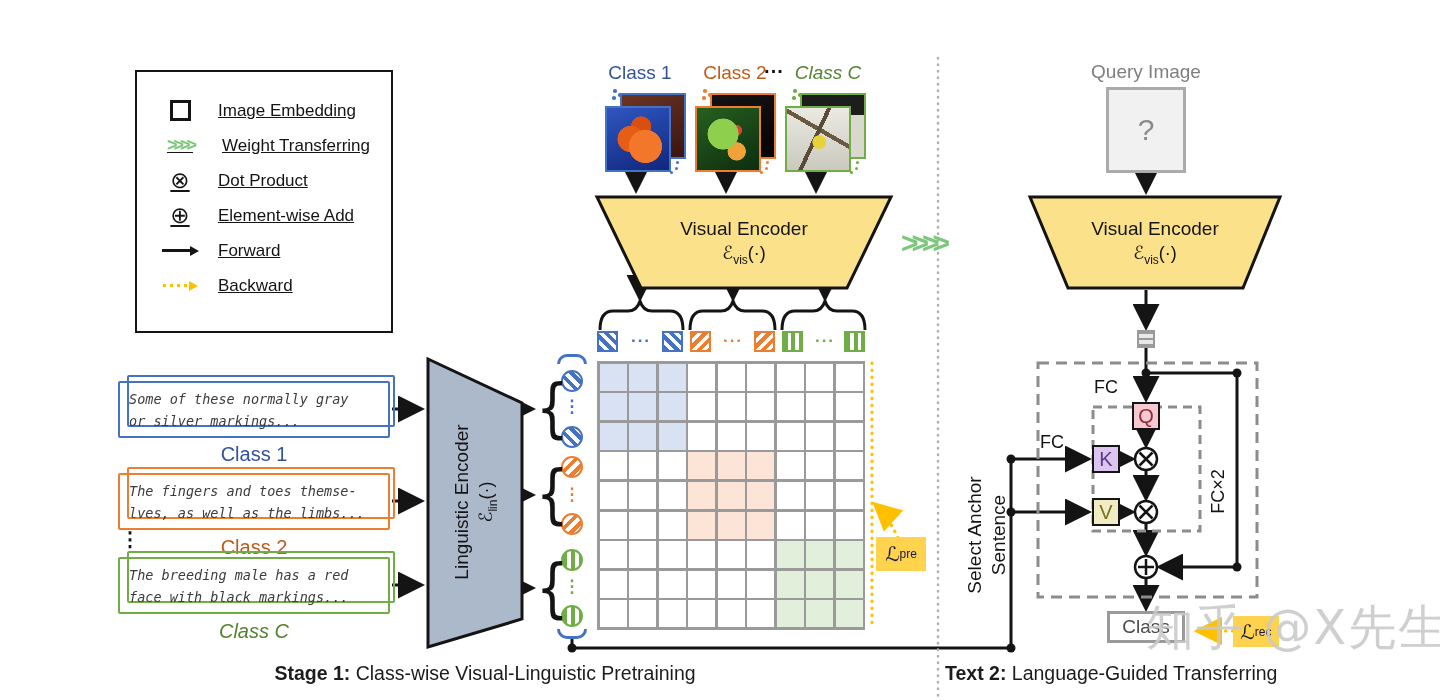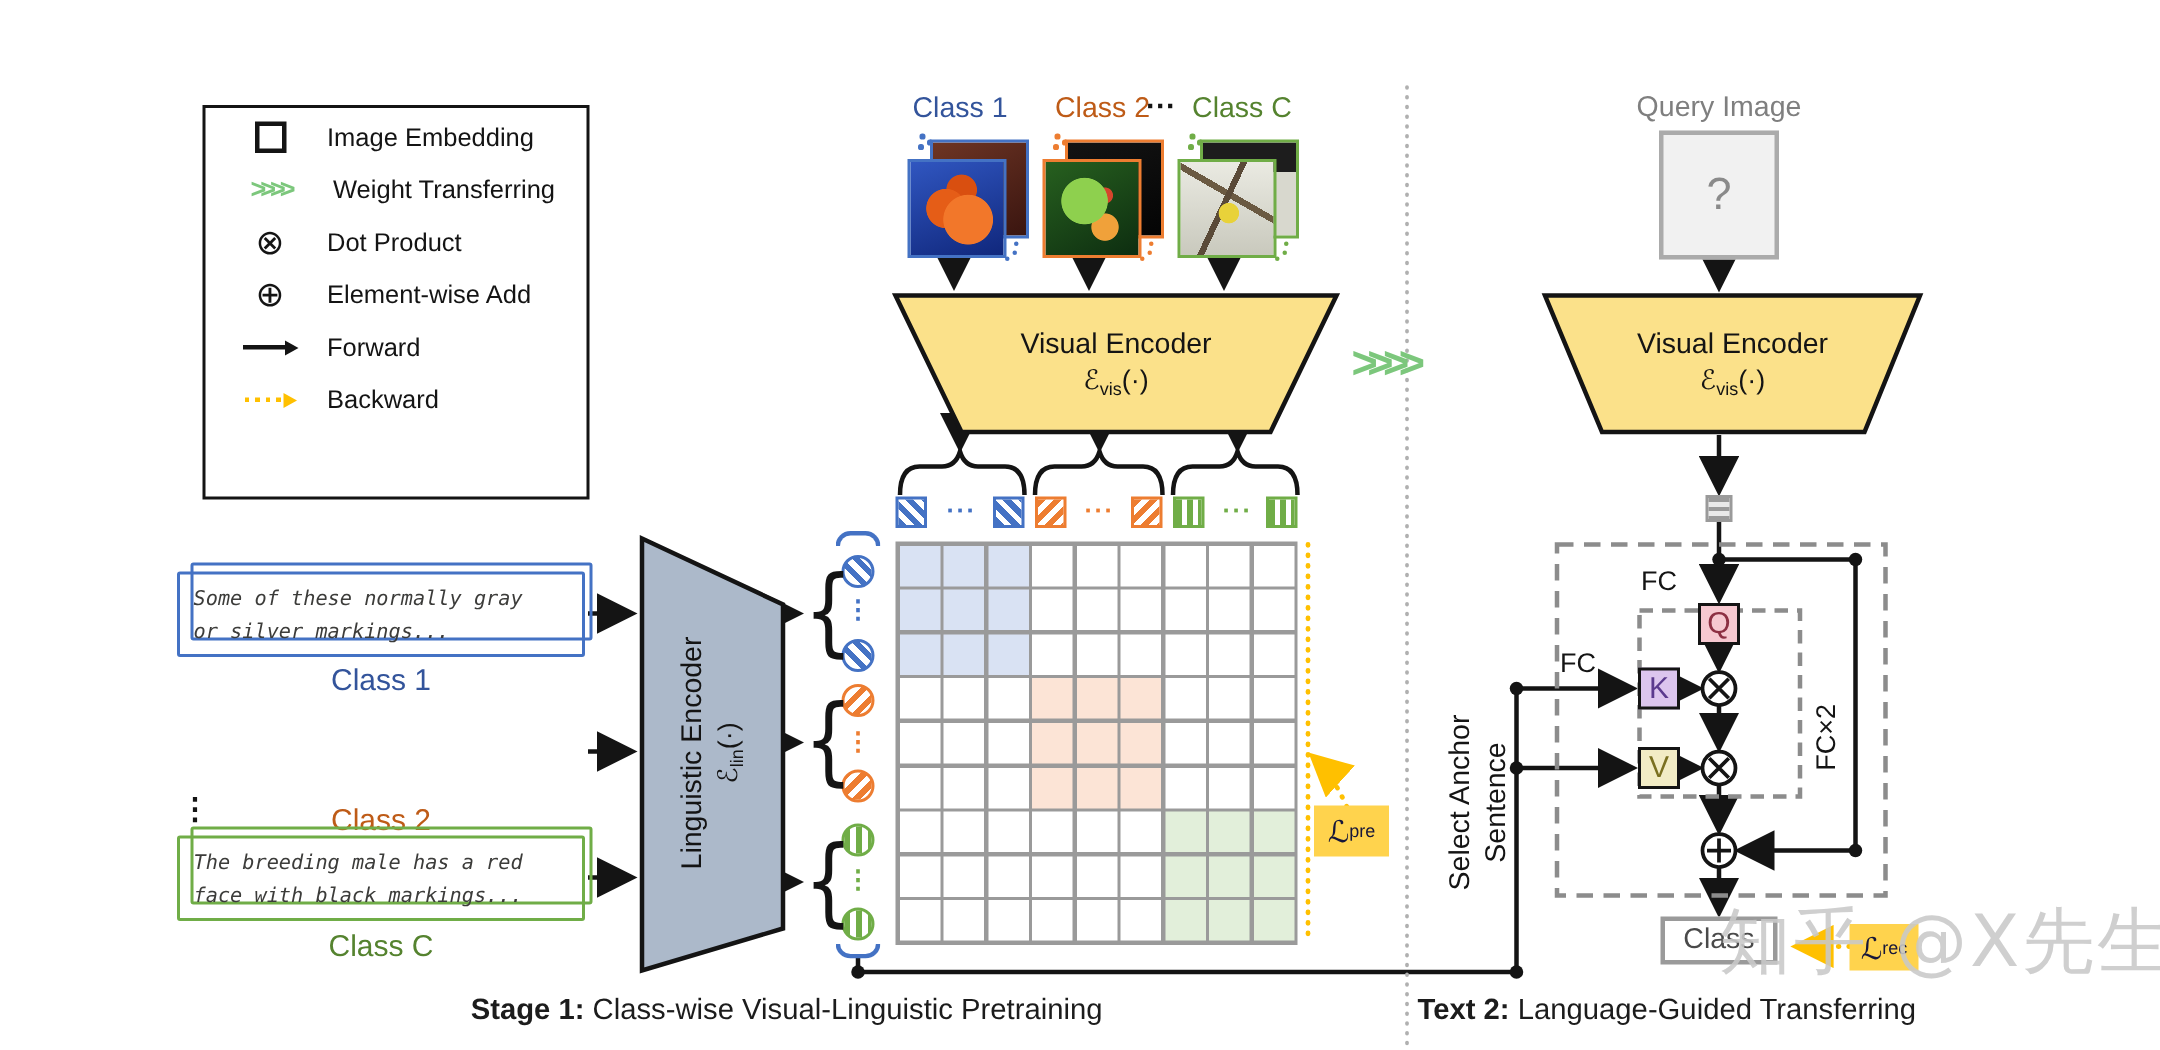--- a/index.html
+++ b/index.html
@@ -4,42 +4,42 @@
 <style>
   html,body{margin:0;padding:0;background:#fff;}
   #canvas{position:relative;width:1440px;height:700px;background:#fff;overflow:hidden;
           font-family:"Liberation Sans",sans-serif;color:#141414;}
   .abs{position:absolute;z-index:2;box-sizing:border-box;}
   svg.wire{position:absolute;left:0;top:0;z-index:1;}
   .mcal{font-family:"DejaVu Serif","DejaVu Sans",serif;font-style:italic;}
   sub{font-size:12px;}
 
   
-  #legend{border:2.5px solid #141414;background:#fff;padding-top:2px;}
+  #legend{border:2.5px solid #141414;background:#fff;padding-top:21px;text-decoration:underline;}
   .legend-row{display:flex;align-items:center;height:35px;padding-left:20px;gap:15px;}
   .legend-ic{width:46px;display:flex;justify-content:center;align-items:center;flex:none;}
   .legend-lab{font-size:17px;}
   .ic-square{width:15px;height:15px;border:3px solid #141414;}
   .ic-circle{width:16px;height:16px;border:3px solid #141414;border-radius:50%;}
   .ic-chev{font-size:18px;font-weight:bold;color:var(--chevron_green);letter-spacing:-4px;padding-right:4px;}
   .ic-glyph{font-size:23px;line-height:1;}
   .arrow-line{height:3px;width:28px;background:#141414;}
   .tri-r{width:0;height:0;border-left:9px solid #141414;border-top:5px solid transparent;border-bottom:5px solid transparent;}
   .dot-line{height:3px;width:26px;background:repeating-linear-gradient(90deg,var(--backward_yellow) 0 3px,transparent 3px 7px);}
   .tri-y{width:0;height:0;border-left:9px solid var(--backward_yellow);border-top:5px solid transparent;border-bottom:5px solid transparent;}
 
   
   .card{width:77px;height:75px;}
   .card-back,.card-front{position:absolute;width:62px;height:62px;border:2.5px solid currentColor;}
   .card-back{left:15px;top:0;}
   .card-front{left:0;top:13px;}
   .cdots{position:absolute;width:3.5px;height:3.5px;border-radius:50%;background:currentColor;}
   .class-top-label{font-size:19px;text-align:center;font-weight:500;}
   .c-blue{color:var(--blue);} .c-orange{color:var(--orange);} .c-green{color:var(--green);}
-  .t-blue{color:var(--blue_dark);} .t-orange{color:var(--orange_dark);} .t-green{color:var(--green_dark);}
+  .t-blue{color:var(--blue_dark);} .t-orange{color:var(--orange_dark);} .t-green{color:var(--green_dark);font-style:italic;}
 
   
   .enc-text{display:flex;flex-direction:column;justify-content:center;align-items:center;text-align:center;}
   .enc-line1{font-size:19px;}
   .enc-line2{font-size:18px;margin-top:2px;}
 
   
   .sq{width:21px;height:21px;border:2px solid;}
   .sq-blue{border-color:var(--blue);background:repeating-linear-gradient(45deg,var(--blue) 0 4px,#fff 4px 7.5px);}
   .sq-orange{border-color:var(--orange);background:repeating-linear-gradient(135deg,var(--orange) 0 4px,#fff 4px 7.5px);}
@@ -367,39 +367,45 @@
   </div>
 
   <div class="abs sbox c-blue" style="left:118px;top:381px;">
     <div class="sbox-text">
       <div>Some of these normally gray</div>
       <div>or silver markings...</div>
     </div>
   </div>
   <div class="abs sbox-label t-blue" style="left:118px;top:443px;width:272px;">Class 1</div>
 
+  <div class="abs sbox c-orange" style="left:118px;top:473px;">
+    <div class="sbox-text">
+      <div>The fingers and toes themse-</div>
+      <div>lves, as well as the limbs...</div>
+    </div>
+  </div>
   <div class="abs sbox-label t-orange" style="left:118px;top:536px;width:272px;">Class 2</div>
 
   <div class="abs" style="left:120px;top:527px;width:20px;font-size:20px;font-weight:bold;text-align:center;">⋮</div>
 
   <div class="abs sbox c-green" style="left:118px;top:557px;">
     <div class="sbox-text">
       <div>The breeding male has a red</div>
       <div>face with black markings...</div>
     </div>
   </div>
   <div class="abs sbox-label t-green" style="left:118px;top:620px;width:272px;">Class C</div>
 
   <div class="abs loss" style="left:876px;top:537px;width:50px;height:34px;">
     <span class="mcal">ℒ</span>
       <sub>pre</sub>
   </div>
   <div class="abs chevrons" style="left:901px;top:226px;width:84px;">&gt;&gt;&gt;&gt;</div>
 
-  <div class="abs caption" style="left:235px;top:662px;width:500px;text-align:right;">
+  <div class="abs caption" style="left:235px;top:662px;width:500px;text-align:center;">
     <b>Stage 1:</b><span> Class-wise Visual-Linguistic Pretraining</span>
   </div>
   <div class="abs caption" style="left:945px;top:662px;width:460px;">
     <b>Text 2:</b><span> Language-Guided Transferring</span>
   </div>
 
   <div class="abs qlabel" style="left:1046px;top:61px;width:200px;">Query Image</div>
   <div class="abs" id="query-box" style="left:1106px;top:87px;width:80px;height:86px;">
     <span>?</span>
   </div>

